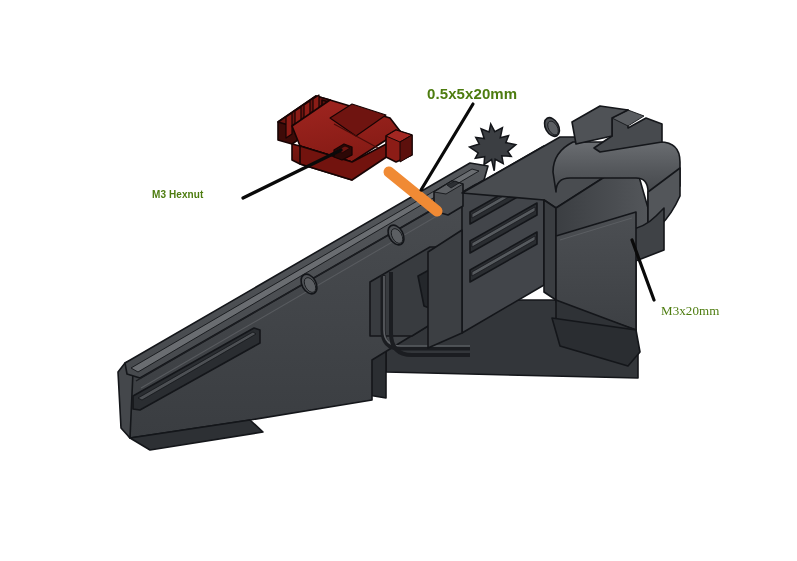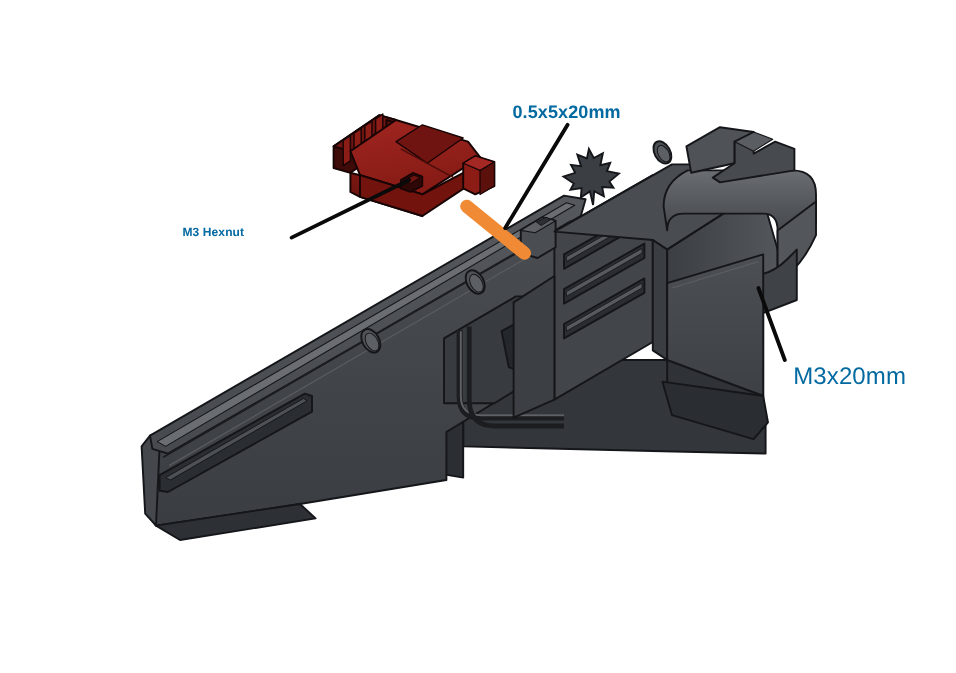--- a/index.html
+++ b/index.html
@@ -1,25 +1,25 @@
 <!DOCTYPE html>
 <html><head>
 <meta charset="utf-8">
 <style>
   html,body{margin:0;padding:0;background:#ffffff;}
   body{width:797px;height:561px;overflow:hidden;
        font-family:"Liberation Sans","DejaVu Sans",sans-serif;}
   #stage{position:relative;width:797px;height:561px;background:#ffffff;}
   svg#scene{position:absolute;left:0;top:0;width:797px;height:561px;display:block;}
-  .lbl{position:absolute;white-space:nowrap;color:#0369a1;
+  .lbl{position:absolute;white-space:nowrap;color:#4d7c0f;
        font-family:"Liberation Sans","DejaVu Sans",sans-serif;}
   .lbl-bold{font-weight:bold;}
   #lbl-hexnut{left:152px;top:189px;font-size:10px;letter-spacing:.1px;}
   #lbl-shim{left:427px;top:85px;font-size:15px;letter-spacing:.1px;}
-  #lbl-screw{left:661px;top:303px;font-size:20px;letter-spacing:.1px;}
+  #lbl-screw{left:661px;top:303px;font-size:13px;letter-spacing:.1px;font-family:Liberation Serif, serif;}
 </style>
 </head>
 <body>
 
 <div id="stage">
 
   <svg id="scene" viewBox="0 0 797 561">
     <defs>
       <linearGradient id="gRailTop" x1="0" y1="0" x2="0.25" y2="1">
         <stop offset="0" stop-color="#5a5d61"></stop>

